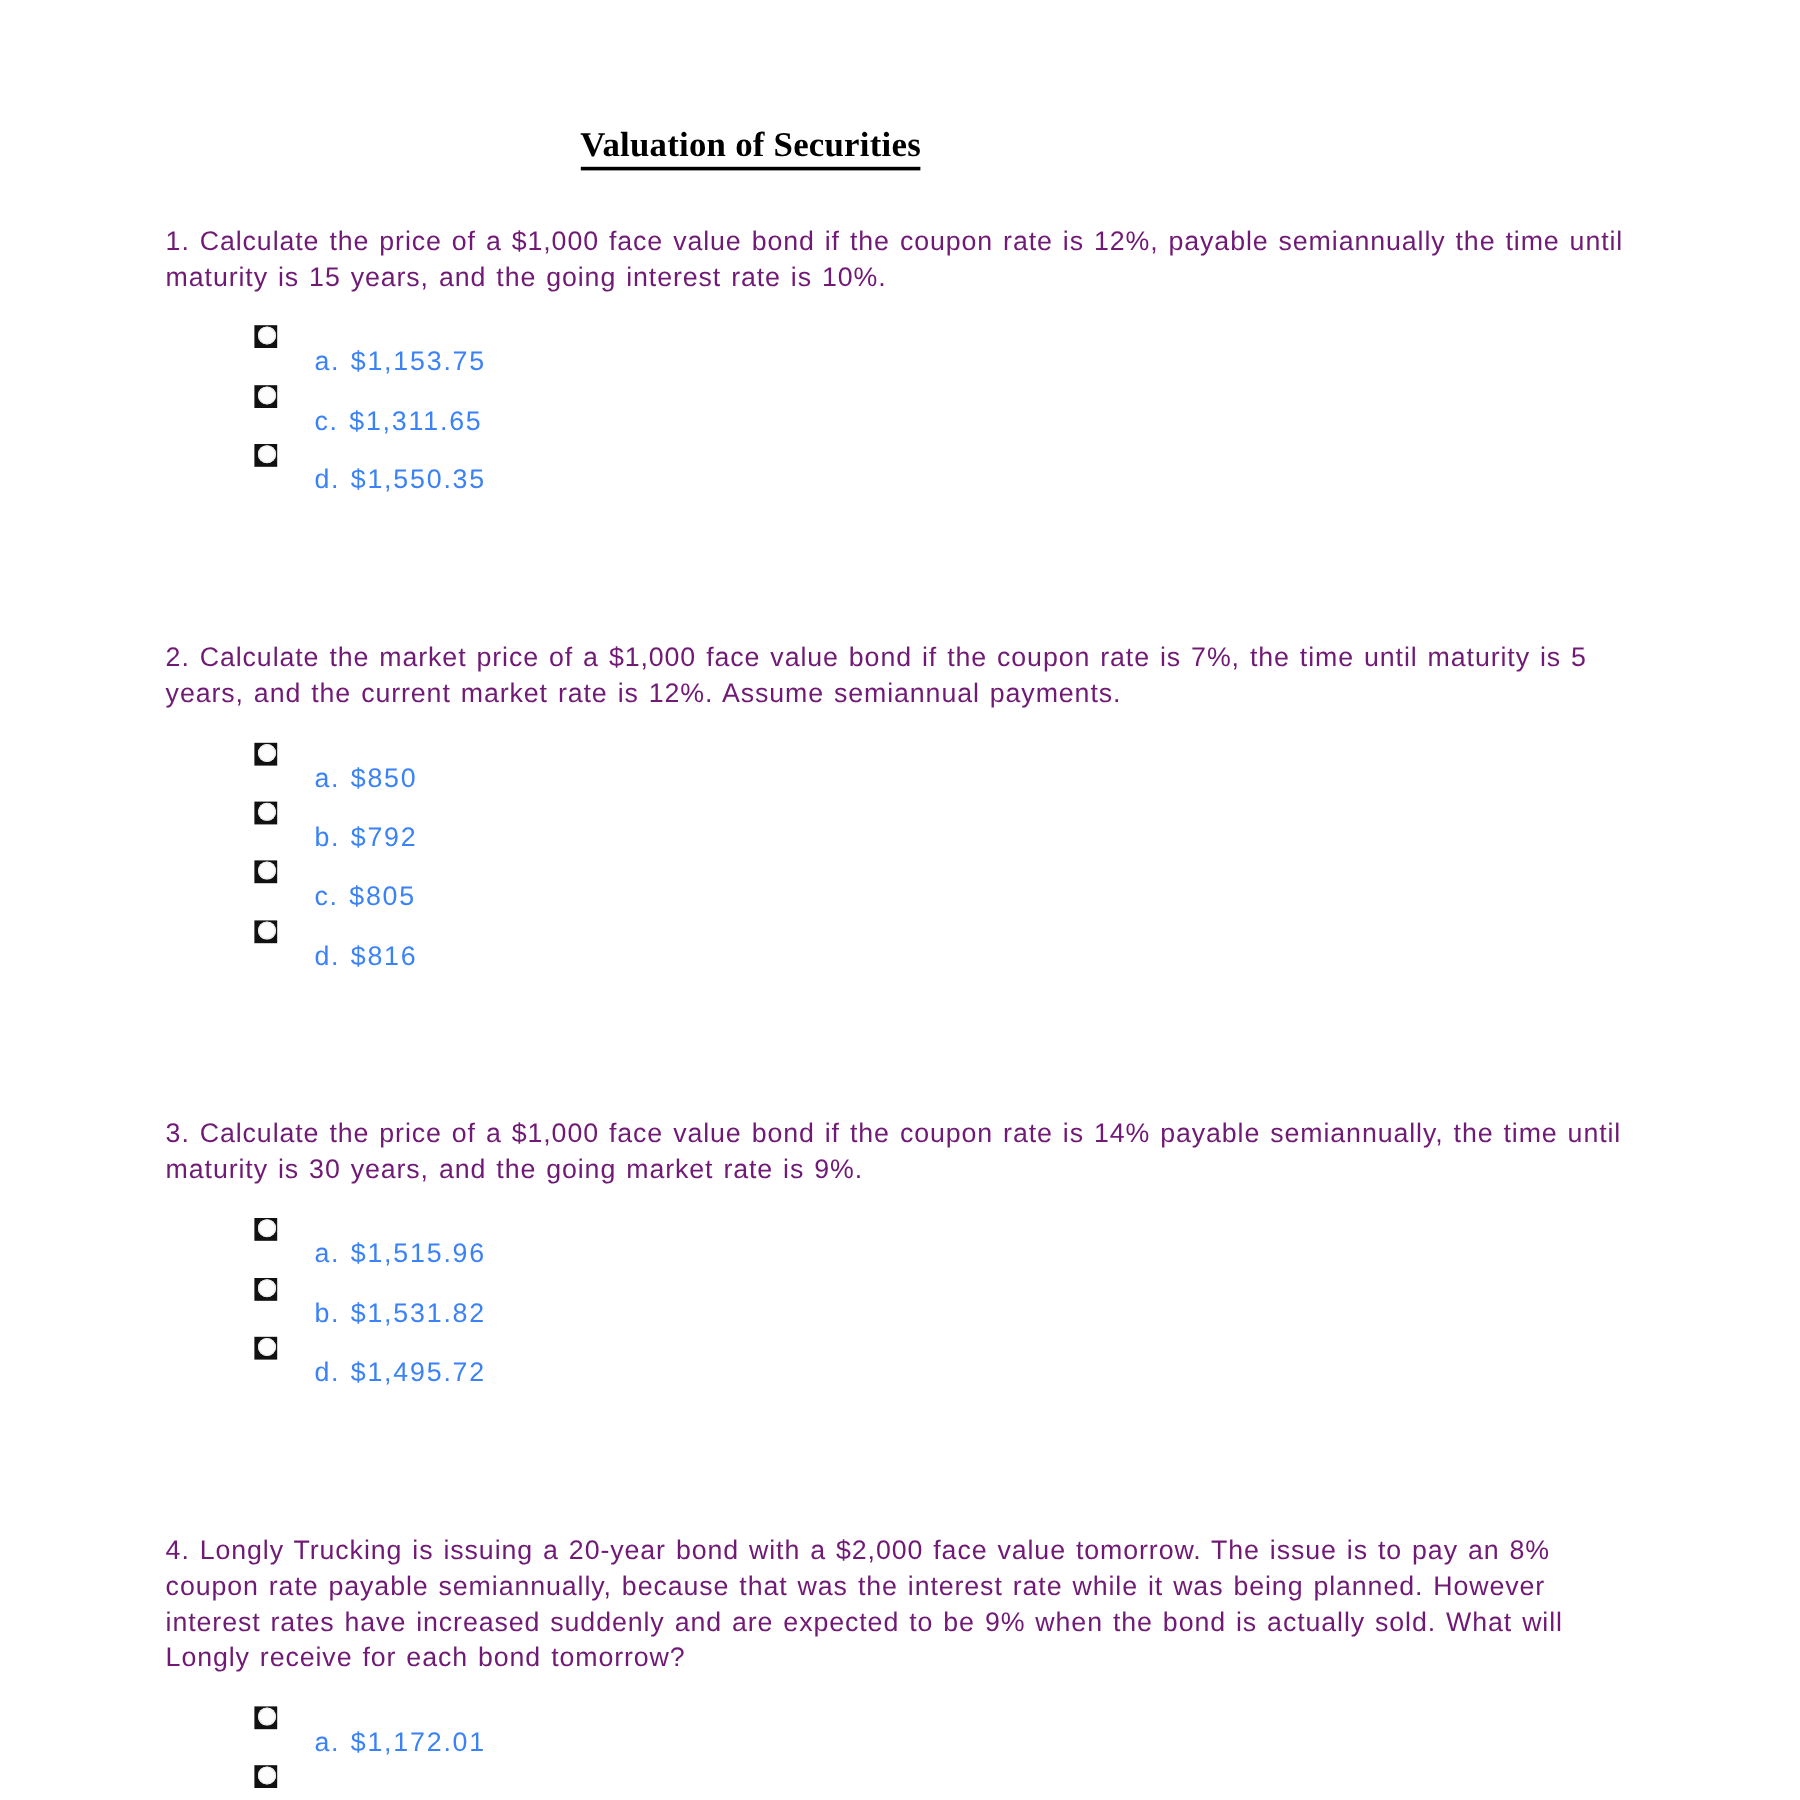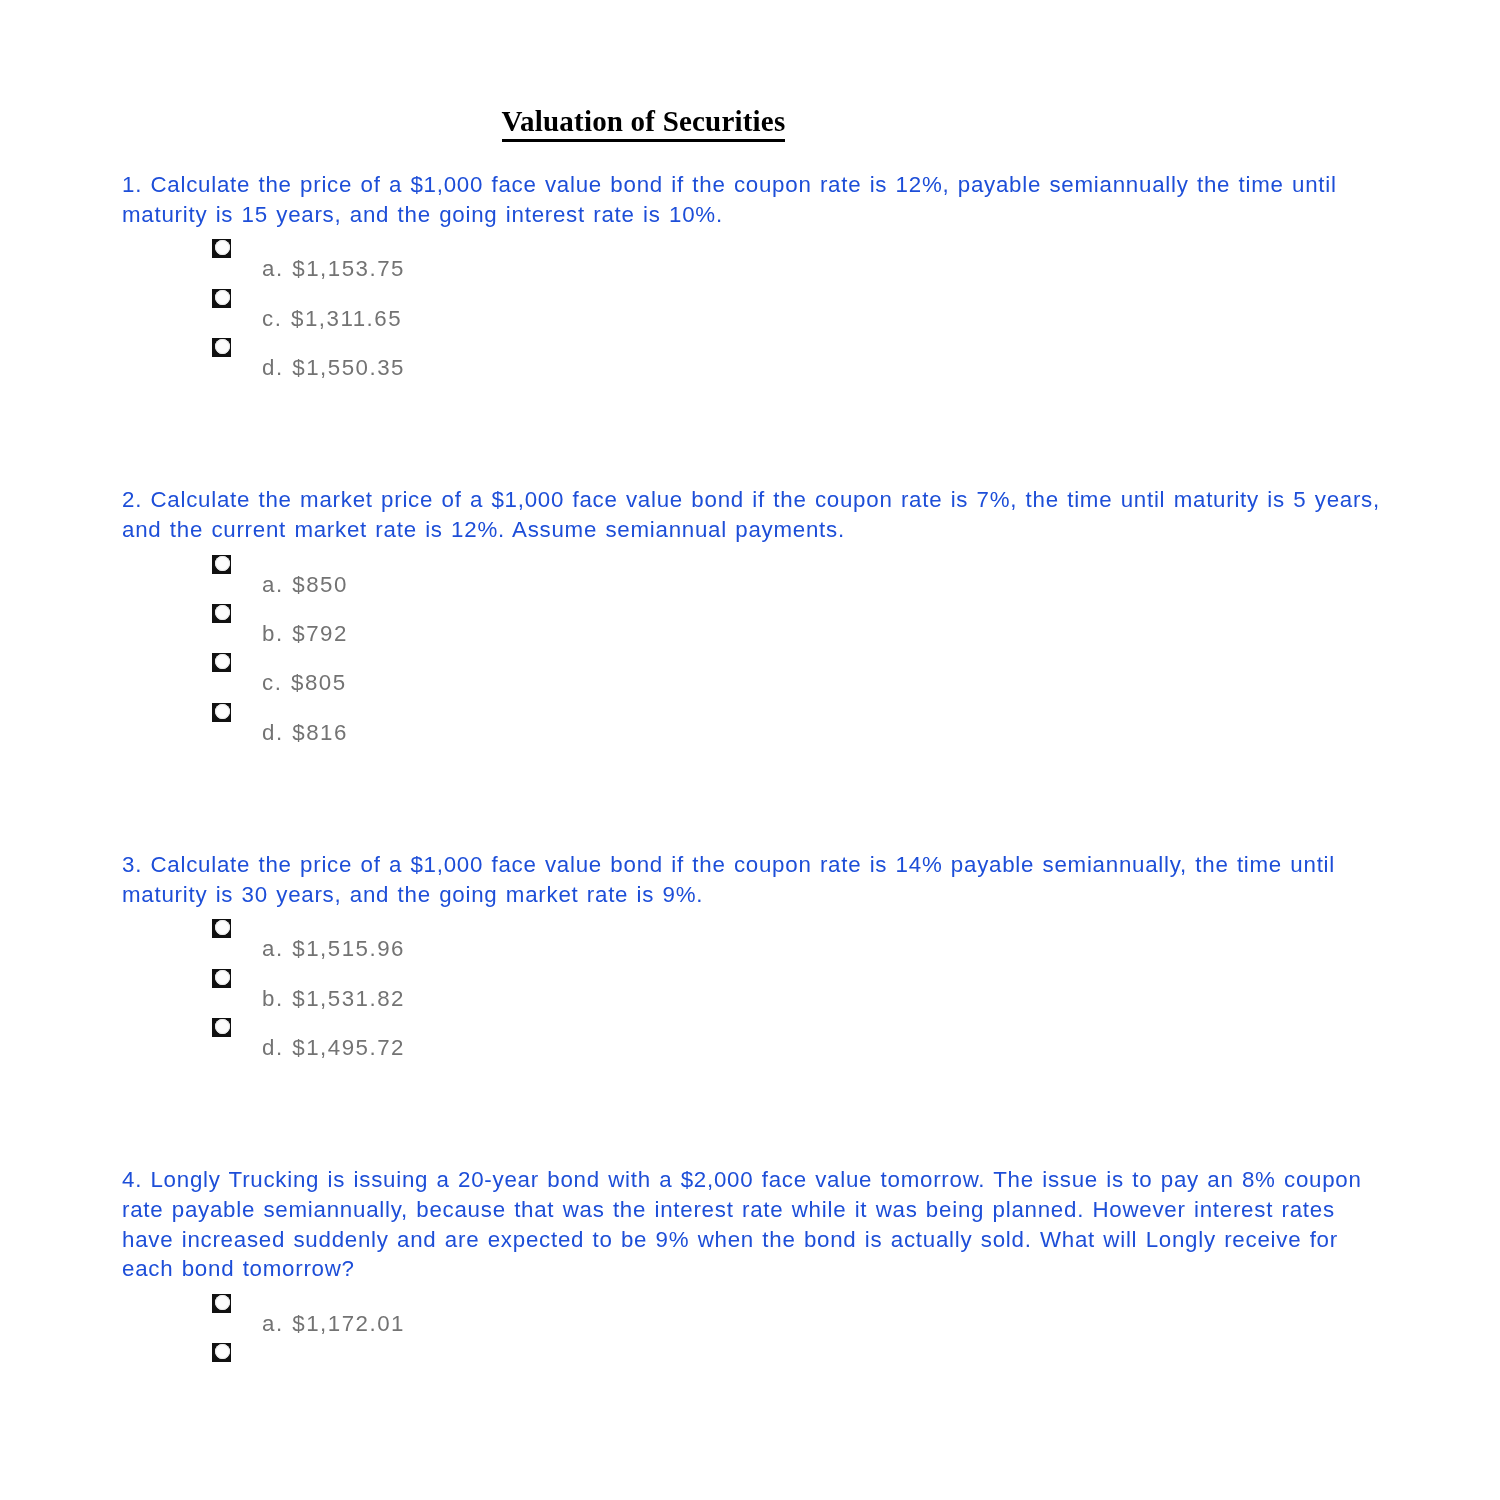--- a/index.html
+++ b/index.html
@@ -17,21 +17,21 @@
     overflow: hidden;
     font-family: "Liberation Sans", "DejaVu Sans", sans-serif;
     color: #000000;
     -webkit-font-smoothing: none;
   }
 
   
   .doc-title {
     position: absolute;
     top: 104px;
-    left: 18px;
+    left: 0;
     width: 1251px;
     text-align: center;
     font-family: "Liberation Serif", "DejaVu Serif", serif;
     font-weight: bold;
     font-size: 29px;
     letter-spacing: 0.2px;
     line-height: 34px;
   }
   .doc-title .title-text {
     display: inline-block;
@@ -50,22 +50,22 @@
   .question {
     margin-bottom: 0;
   }
 
   .q-text {
     font-size: 22.3px;
     line-height: 29.6px;
     letter-spacing: 0.75px;
     word-spacing: 1.4px;
     text-align: left;
-    margin: 0;
-    color: #1d4ed8;
+    margin: 16px;
+    color: #701a75;
   }
 
   .options {
     margin: 0;
     padding: 0;
     list-style: none;
   }
 
   .option {
     position: relative;
@@ -98,21 +98,21 @@
 
   .option-label {
     position: absolute;
     left: 140px;
     top: 19px;
     font-size: 22.3px;
     line-height: 26px;
     letter-spacing: 1.5px;
     word-spacing: 1px;
     white-space: nowrap;
-    color: #737373;
+    color: #3b82f6;
   }
 
   .q-gap-small { height: 8px; }
   .q-gap { height: 100px; }
 </style>
 </head>
 <body>
 
 <div id="page">
 

